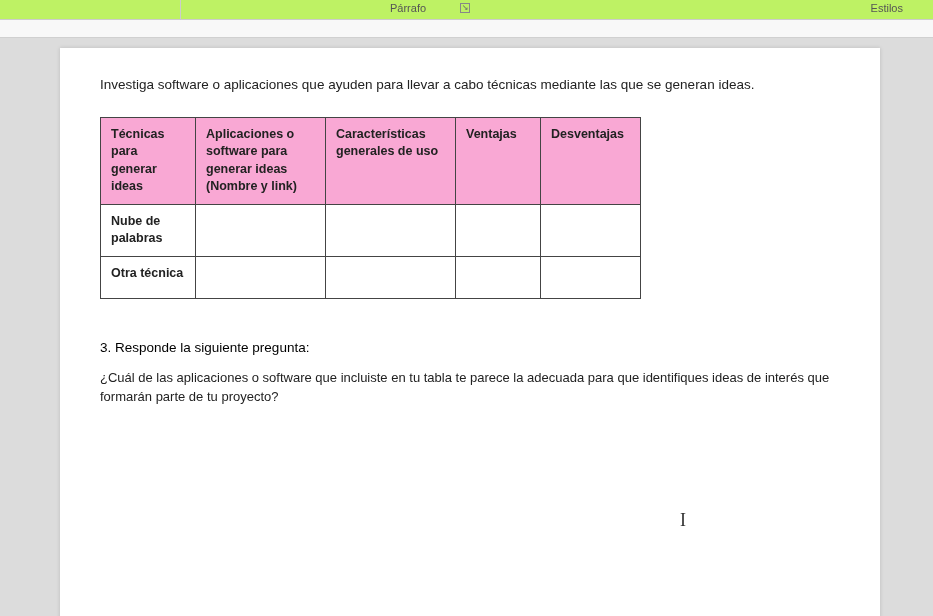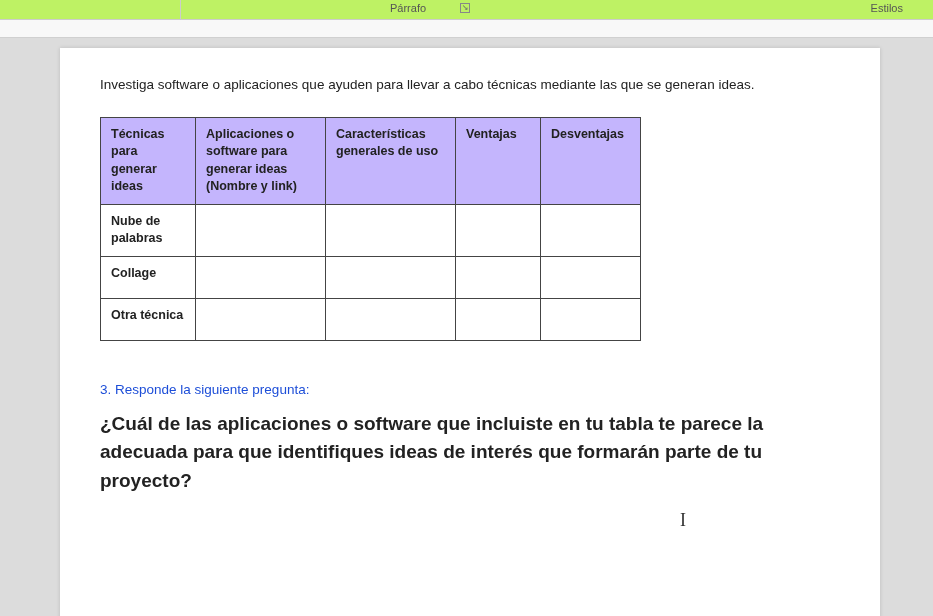--- a/index.html
+++ b/index.html
@@ -74,42 +74,41 @@
   table.idea-table th,
   table.idea-table td {
     border: 1.5px solid #444;
     padding: 8px 10px;
     text-align: left;
     vertical-align: top;
     font-size: 12.5px;
   }
   table.idea-table th {
     font-weight: bold;
-    background: #c4b5fd;
+    background: #f9a8d4;
   }
   .col-tecnicas { width: 95px; }
   .col-apps { width: 130px; }
   .col-carac { width: 130px; }
   .col-vent { width: 85px; }
   .col-desv { width: 100px; }
   table.idea-table td.row-label {
     font-weight: bold;
     height: 42px;
   }
   .row-collage td.row-label { height: 30px; }
   .question-heading {
     font-size: 13.5px;
     margin-bottom: 10px;
-    color: #1d4ed8;
+    color: #000000;
   }
   .question-body {
-    font-size: 19px;
+    font-size: 13px;
     color: #222;
     line-height: 1.5;
-    font-weight: bold;
   }
   .cursor-caret {
     position: absolute;
     left: 680px;
     top: 510px;
     font-size: 18px;
     color: #333;
     font-family: serif;
   }
   .ribbon-divider {
@@ -148,27 +147,20 @@
         </tr>
       </thead>
       <tbody>
         <tr>
           <td class="row-label">Nube de palabras</td>
           <td></td>
           <td></td>
           <td></td>
           <td></td>
         </tr>
-        <tr class="row-collage">
-          <td class="row-label">Collage</td>
-          <td></td>
-          <td></td>
-          <td></td>
-          <td></td>
-        </tr>
         <tr>
           <td class="row-label">Otra técnica</td>
           <td></td>
           <td></td>
           <td></td>
           <td></td>
         </tr>
       </tbody>
     </table>
 

